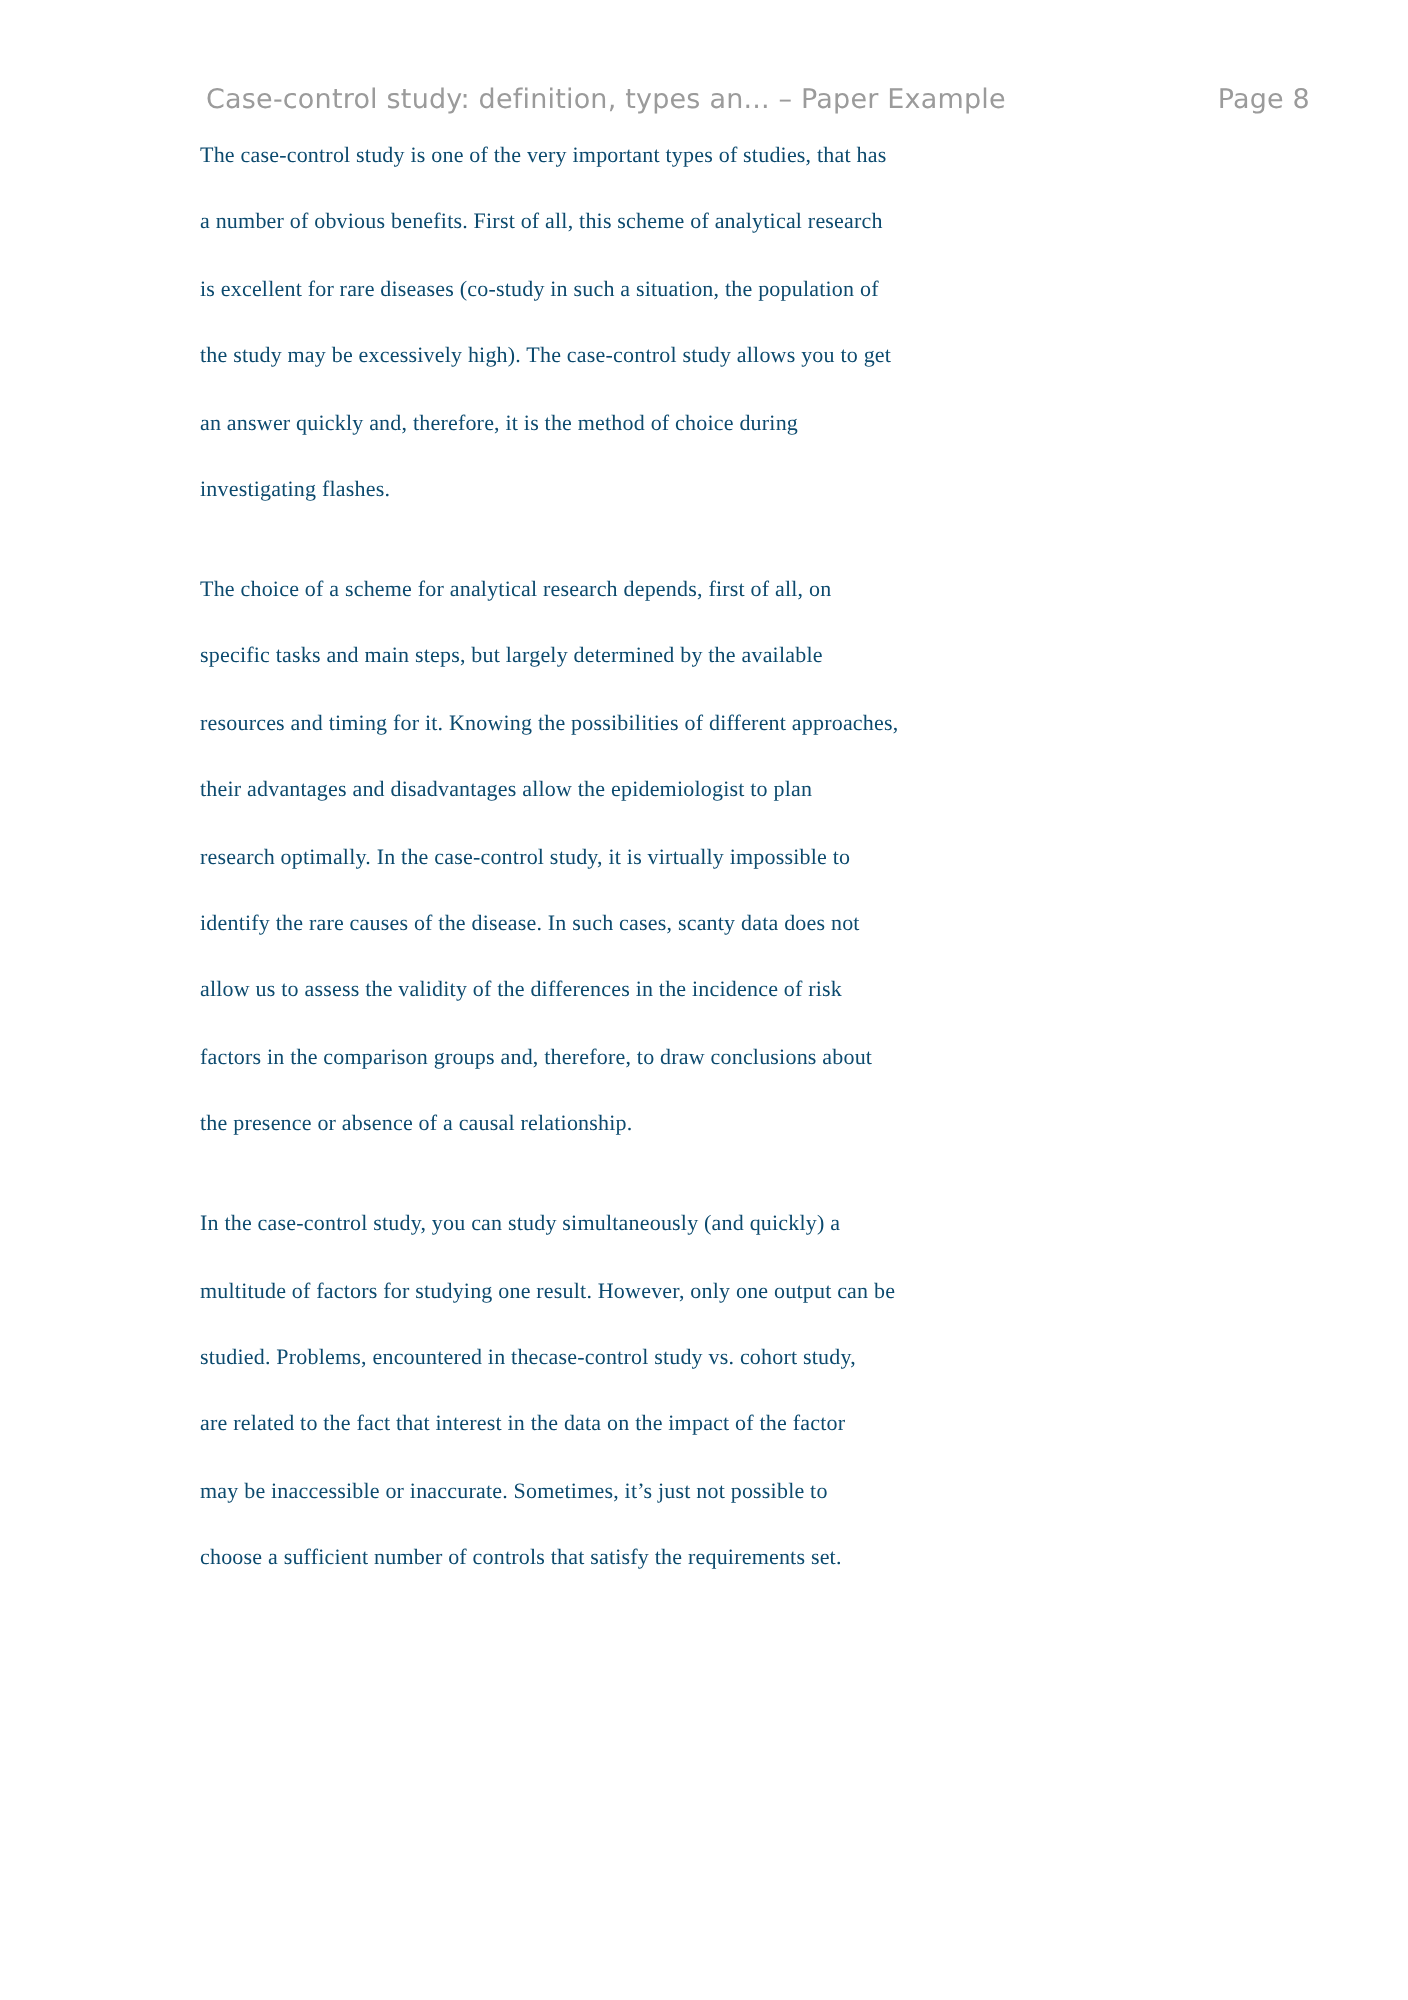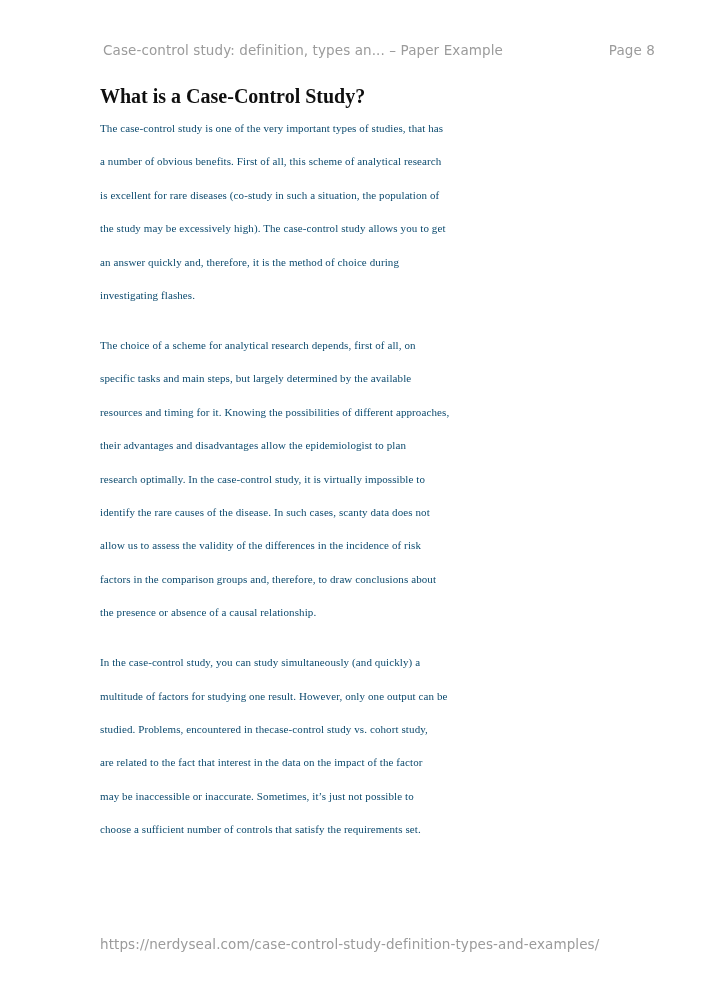--- a/index.html
+++ b/index.html
@@ -53,21 +53,20 @@
 </head>
 <body>
 
 <div class="page">
 
   <div class="doc-header">
     <span>Case-control study: definition, types an... – Paper Example</span>
     <span>Page 8</span>
   </div>
 
-  <h1 class="doc-heading">What is a Case-Control Study?</h1>
 
   <div class="doc-body">
     <p>The case-control study is one of the very important types of studies, that has
 a number of obvious benefits. First of all, this scheme of analytical research
 is excellent for rare diseases (co-study in such a situation, the population of
 the study may be excessively high). The case-control study allows you to get
 an answer quickly and, therefore, it is the method of choice during
 investigating flashes.</p>
     <p>The choice of a scheme for analytical research depends, first of all, on
 specific tasks and main steps, but largely determined by the available
@@ -79,17 +78,14 @@
 factors in the comparison groups and, therefore, to draw conclusions about
 the presence or absence of a causal relationship.</p>
     <p>In the case-control study, you can study simultaneously (and quickly) a
 multitude of factors for studying one result. However, only one output can be
 studied. Problems, encountered in thecase-control study vs. cohort study,
 are related to the fact that interest in the data on the impact of the factor
 may be inaccessible or inaccurate. Sometimes, it’s just not possible to
 choose a sufficient number of controls that satisfy the requirements set.</p>
   </div>
 
-  <div class="doc-footer">
-    <span>https://nerdyseal.com/case-control-study-definition-types-and-examples/</span>
-  </div>
 
 </div>
 
 </body></html>

